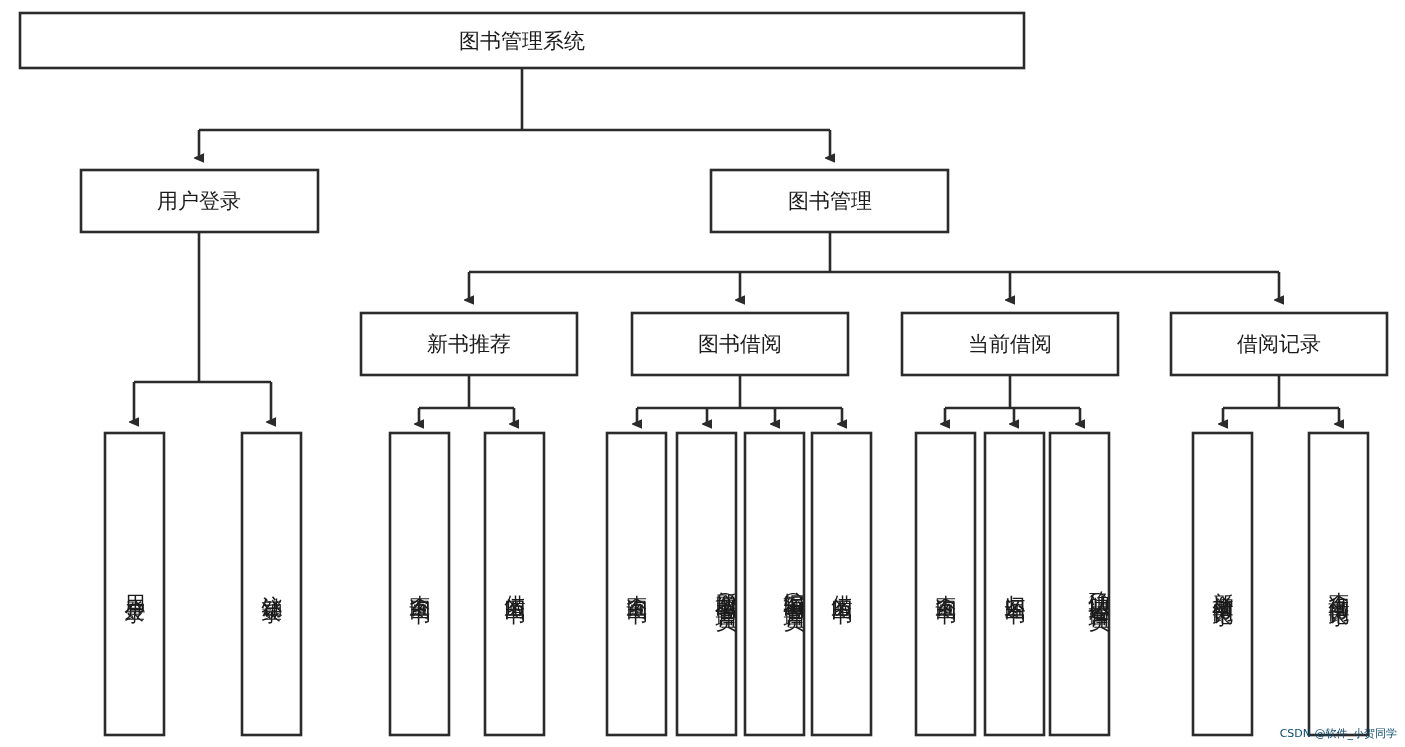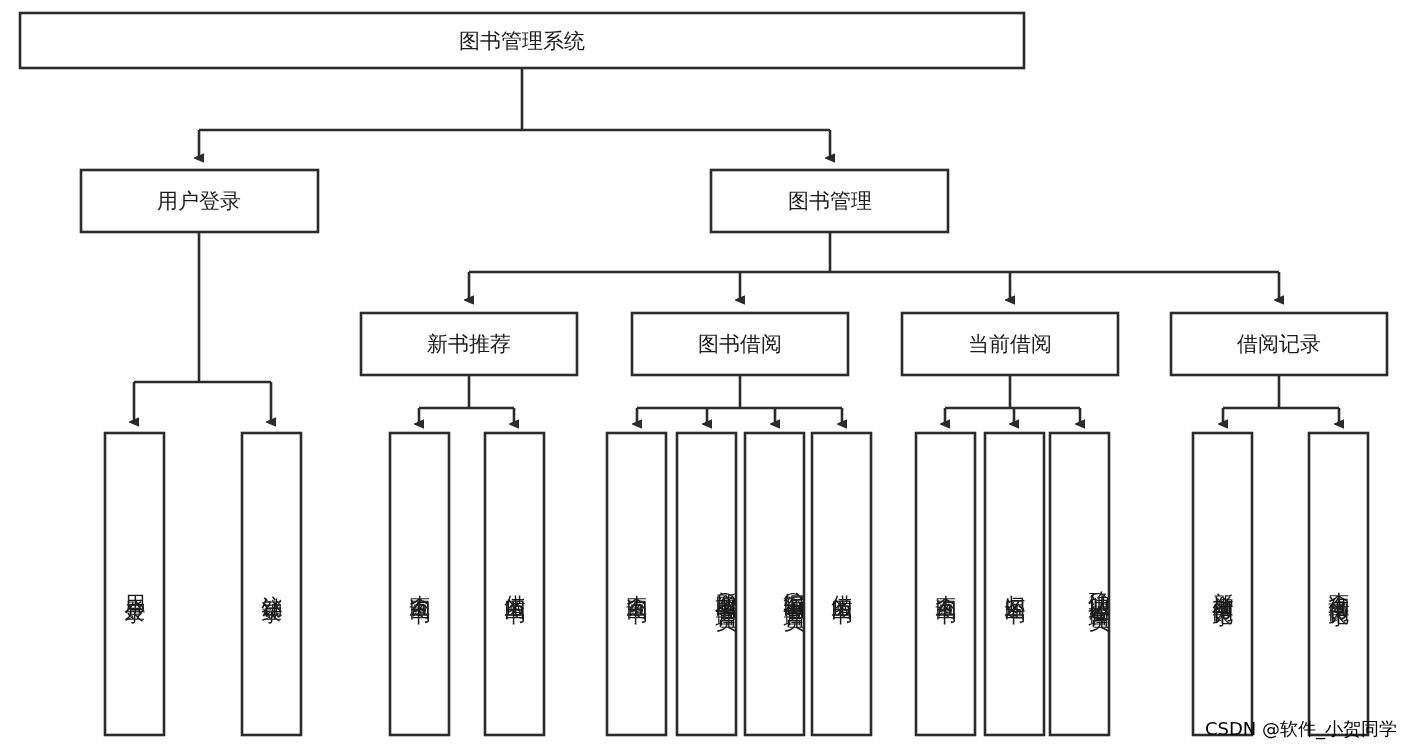--- a/index.html
+++ b/index.html
@@ -67,22 +67,22 @@
     letter-spacing: 3px;
     color: #1b1b1b;
     white-space: nowrap;
     text-align: center;
   }
   .watermark {
     position: absolute;
     right: 8px;
     bottom: 6px;
     font-family: "DejaVu Sans", "Liberation Sans", sans-serif;
-    font-size: 18px;
-    color: #000000;
+    font-size: 11px;
+    color: #0c4a6e;
     white-space: nowrap;
     margin-top: 8px;
   }
 </style>
 </head>
 <body>
 
 <div id="diagram-root">
 
   <svg class="diagram" viewBox="0 0 1405 747" xmlns="http://www.w3.org/2000/svg">

